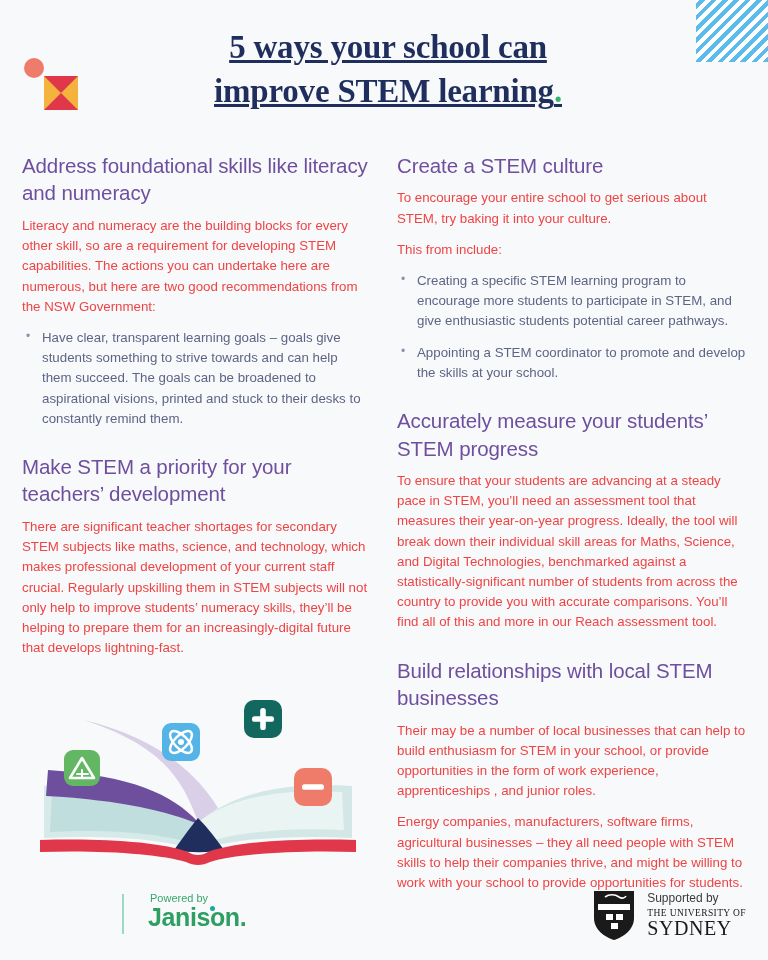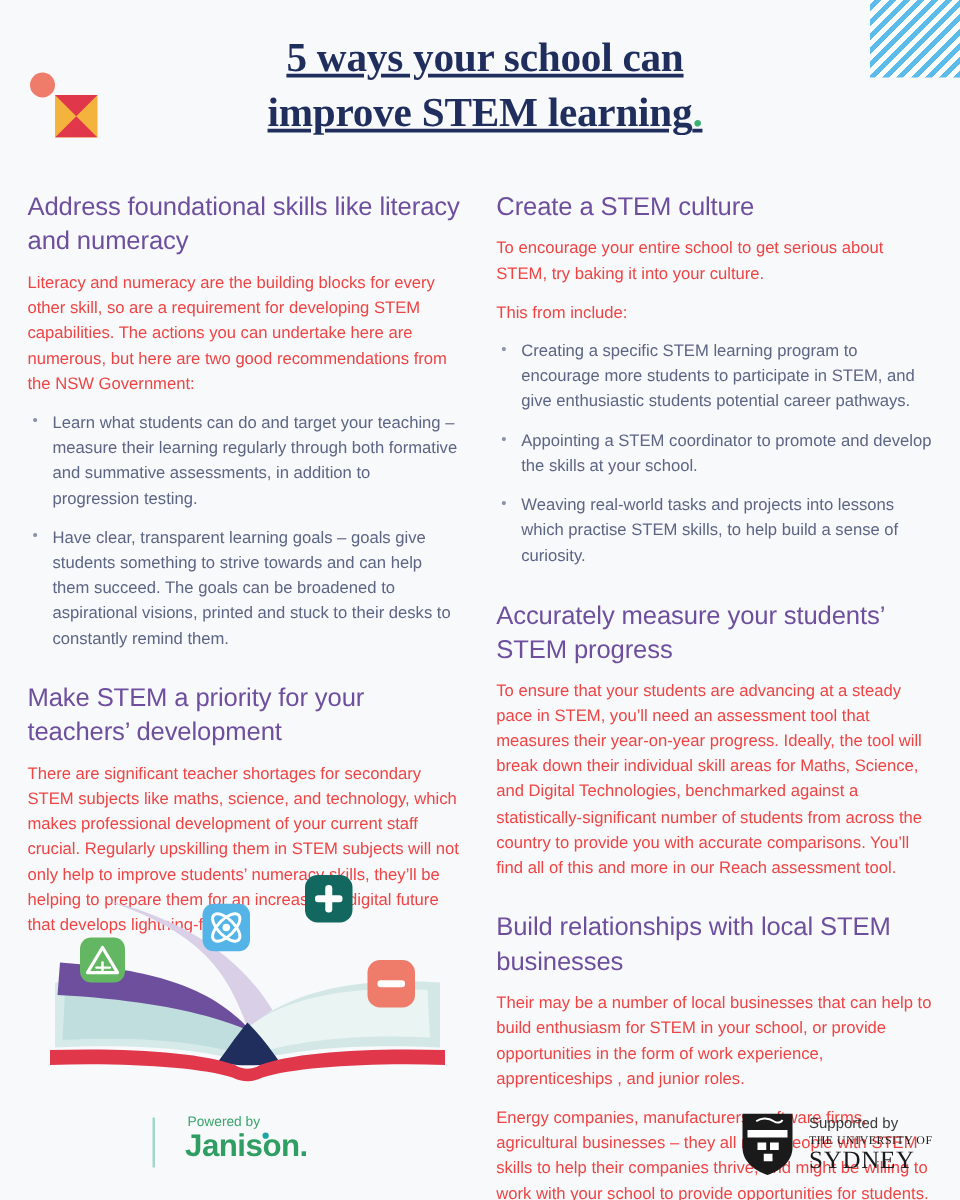--- a/index.html
+++ b/index.html
@@ -276,42 +276,40 @@
   </div>
 
   <div class="columns">
 
     <div class="col col-left">
 
       <div class="block">
         <h2 class="section-head">Address foundational skills like literacy and numeracy</h2>
         <p class="body-text">Literacy and numeracy are the building blocks for every other skill, so are a requirement for developing STEM capabilities. The actions you can undertake here are numerous, but here are two good recommendations from the NSW Government:</p>
         <ul class="bullets">
-          <li>Learn what students can do and target your teaching – measure their learning regularly through both formative and summative assessments, in addition to progression testing.</li>
           <li>Have clear, transparent learning goals – goals give students something to strive towards and can help them succeed. The goals can be broadened to aspirational visions, printed and stuck to their desks to constantly remind them.</li>
         </ul>
       </div>
 
       <div class="block">
         <h2 class="section-head">Make STEM a priority for your teachers’ development</h2>
         <p class="body-text">There are significant teacher shortages for secondary STEM subjects like maths, science, and technology, which makes professional development of your current staff crucial. Regularly upskilling them in STEM subjects will not only help to improve students’ numeracy skills, they’ll be helping to prepare them for an increasingly-digital future that develops lightning-fast.</p>
       </div>
 
     </div>
 
     <div class="col col-right">
 
       <div class="block">
         <h2 class="section-head">Create a STEM culture</h2>
         <p class="body-text">To encourage your entire school to get serious about STEM, try baking it into your culture.</p>
         <p class="body-text">This from include:</p>
         <ul class="bullets">
           <li>Creating a specific STEM learning program to encourage more students to participate in STEM, and give enthusiastic students potential career pathways.</li>
           <li>Appointing a STEM coordinator to promote and develop the skills at your school.</li>
-          <li>Weaving real-world tasks and projects into lessons which practise STEM skills, to help build a sense of curiosity.</li>
         </ul>
       </div>
 
       <div class="block">
         <h2 class="section-head">Accurately measure your students’ STEM progress</h2>
         <p class="body-text">To ensure that your students are advancing at a steady pace in STEM, you’ll need an assessment tool that measures their year-on-year progress. Ideally, the tool will break down their individual skill areas for Maths, Science, and Digital Technologies, benchmarked against a statistically-significant number of students from across the country to provide you with accurate comparisons. You’ll find all of this and more in our Reach assessment tool.</p>
       </div>
 
       <div class="block">
         <h2 class="section-head">Build relationships with local STEM businesses</h2>

